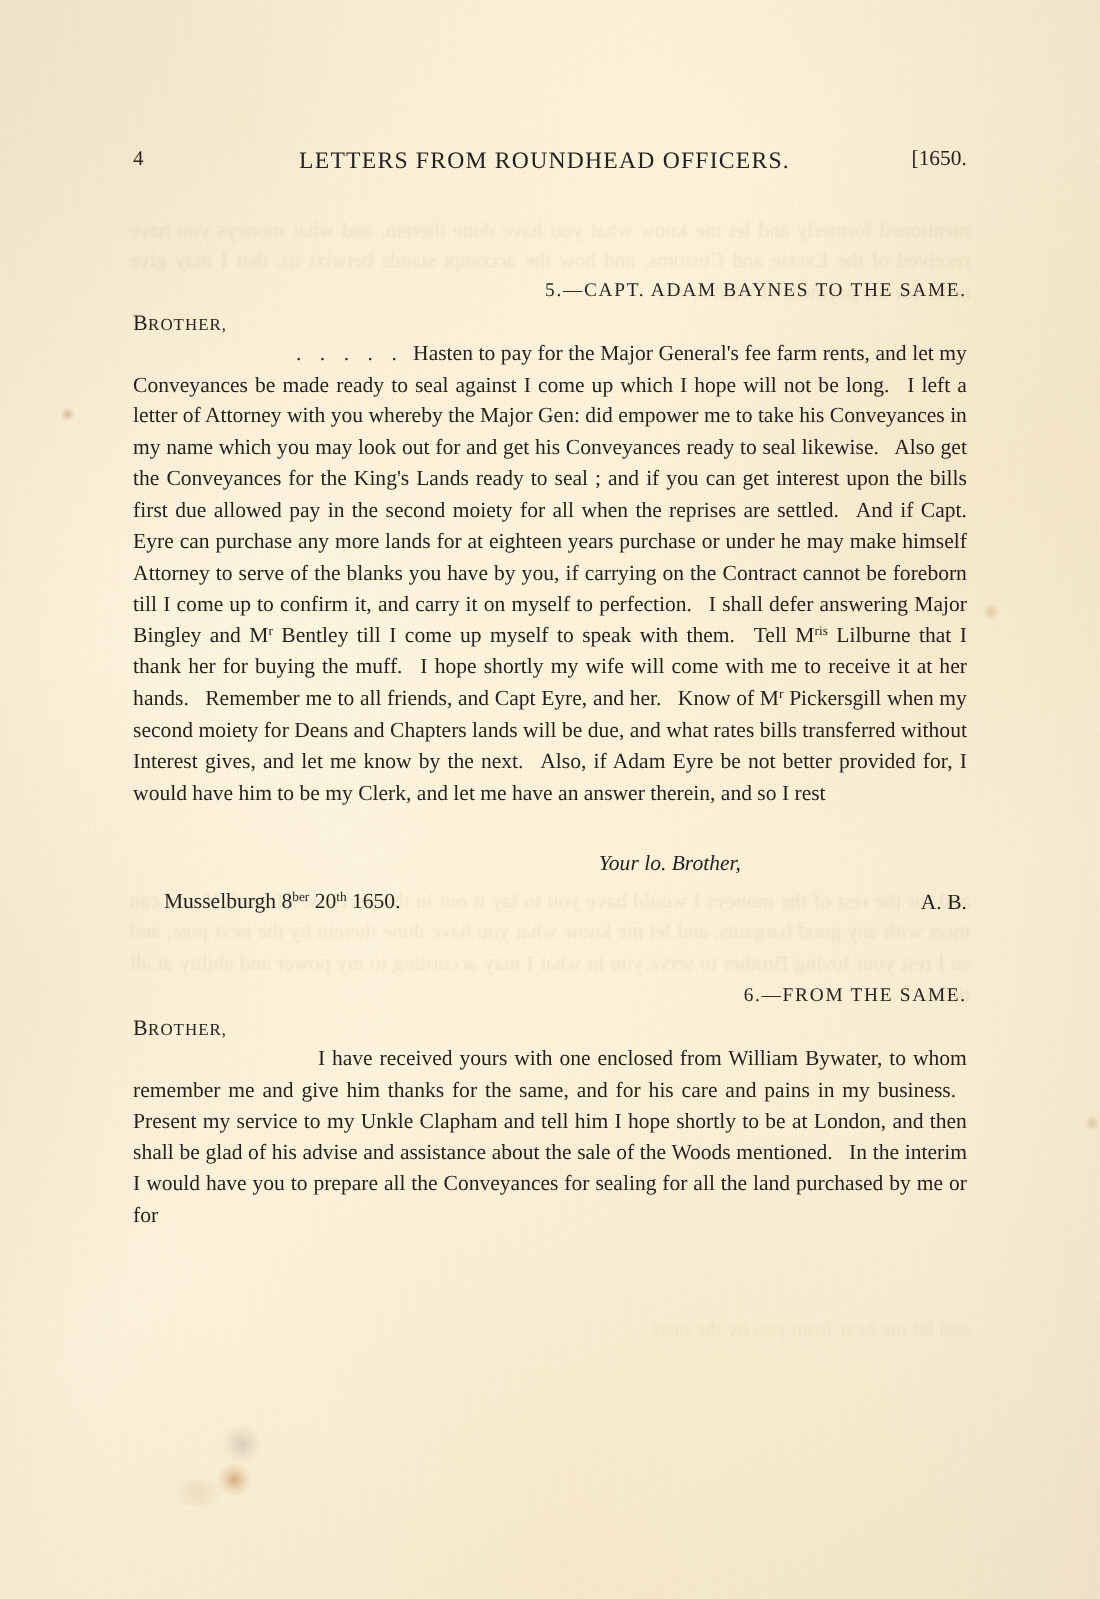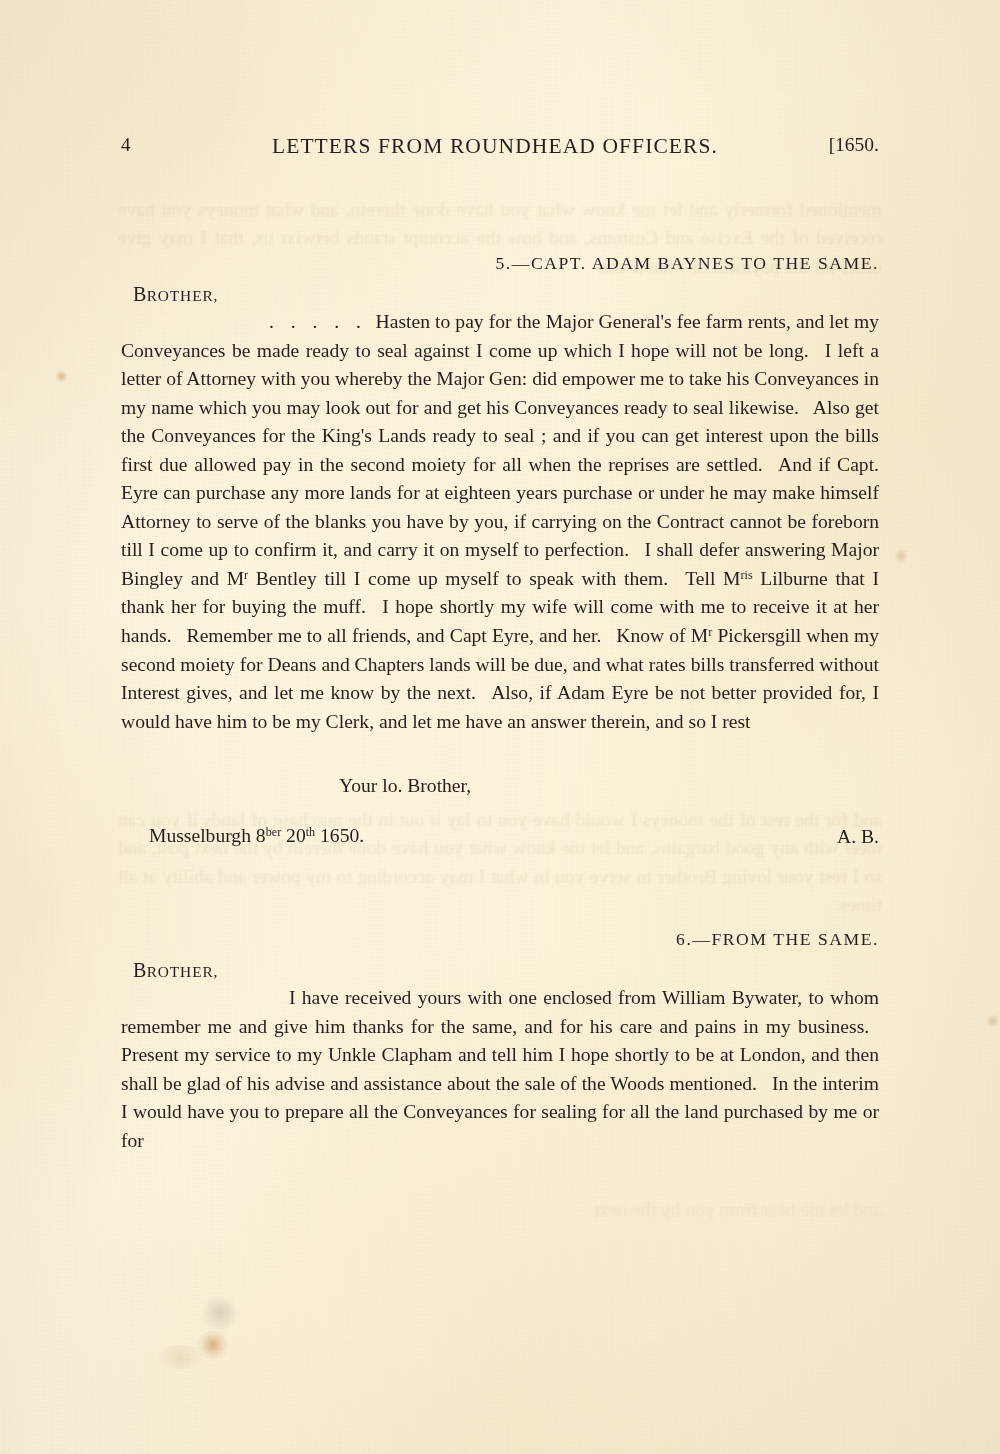--- a/index.html
+++ b/index.html
@@ -118,27 +118,26 @@
   }
 
   
   .letter-heading {
     text-align: right;
     font-size: 17.6px;
     letter-spacing: 1.55px;
     margin: 0;
   }
   .lh-1 { margin-top: 85px; }
-  .lh-2 { margin-top: 79px; }
+  .lh-2 { margin-top: 60px; }
 
   .salutation {
     font-size: 20px;
     margin-top: 9px;
     letter-spacing: 0.3px;
-    margin-left: 12px;
   }
   .salutation .cap { font-size: 20px; }
   .salutation .sc  { font-size: 15.4px; letter-spacing: 0.9px; }
 
   .para {
     font-size: 19.6px;
     line-height: 28.55px;
     text-align: justify;
     text-justify: inter-word;
     margin: 0;
@@ -154,25 +153,27 @@
   }
   .elide { letter-spacing: 0.30em; padding-right: 0.45em; }
 
   
   .closing {
     margin-top: 36px;
     font-size: 19.6px;
     line-height: 28.5px;
   }
   .closing .yours {
+    text-align: center;
     padding-left: 218px;
+    font-style: italic;
   }
   .dateline {
     position: relative;
-    margin-top: 21px;
+    margin-top: 5px;
     font-size: 19.6px;
   }
   .dateline .place { padding-left: 28px; }
   .dateline .place sup {
     font-size: 0.62em;
     vertical-align: 0.52em;
     line-height: 0;
   }
   .dateline .initials {
     position: absolute;

